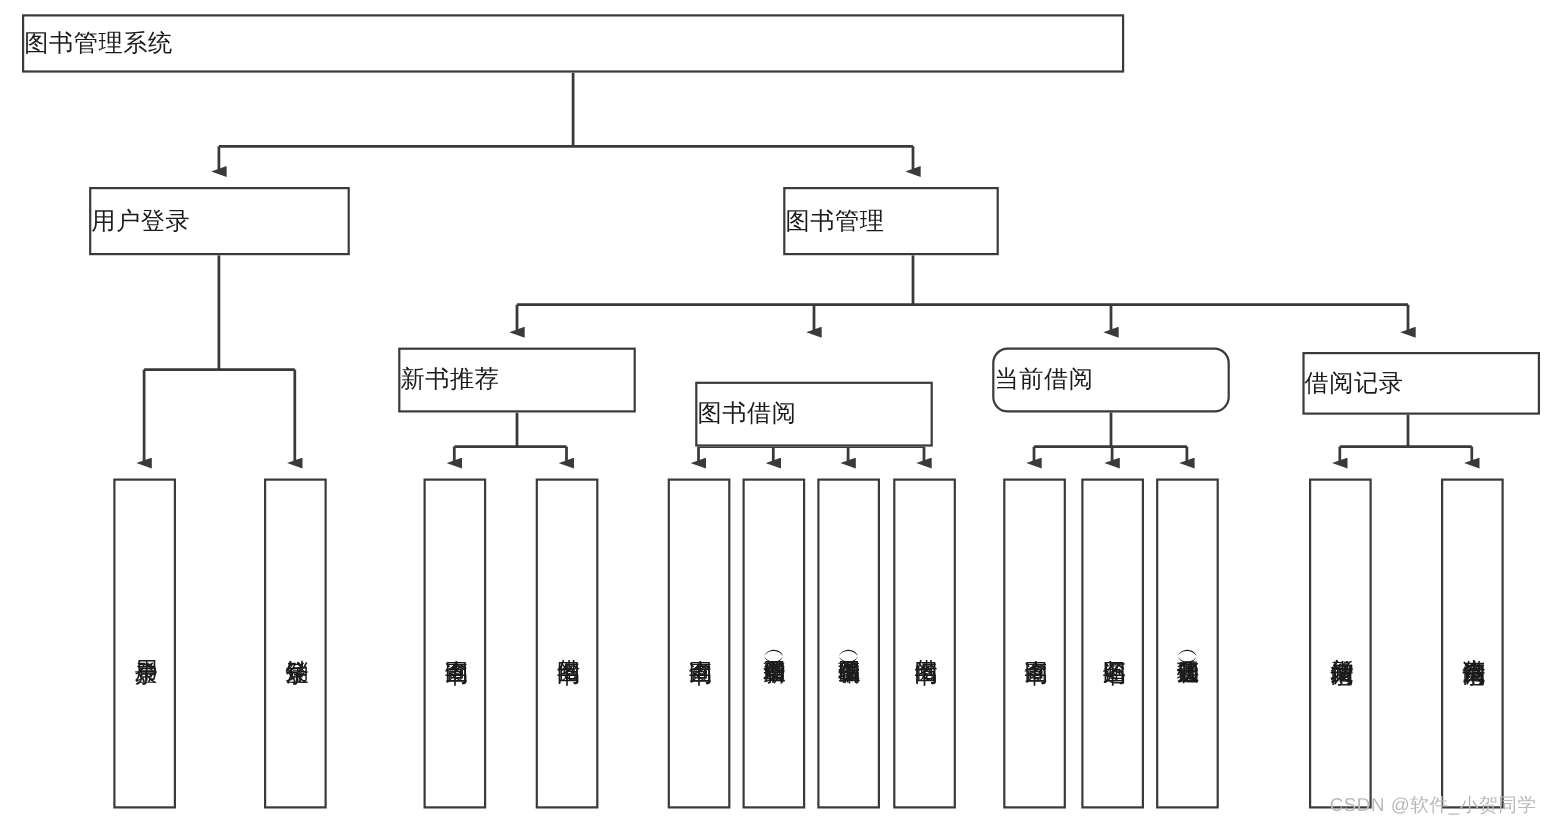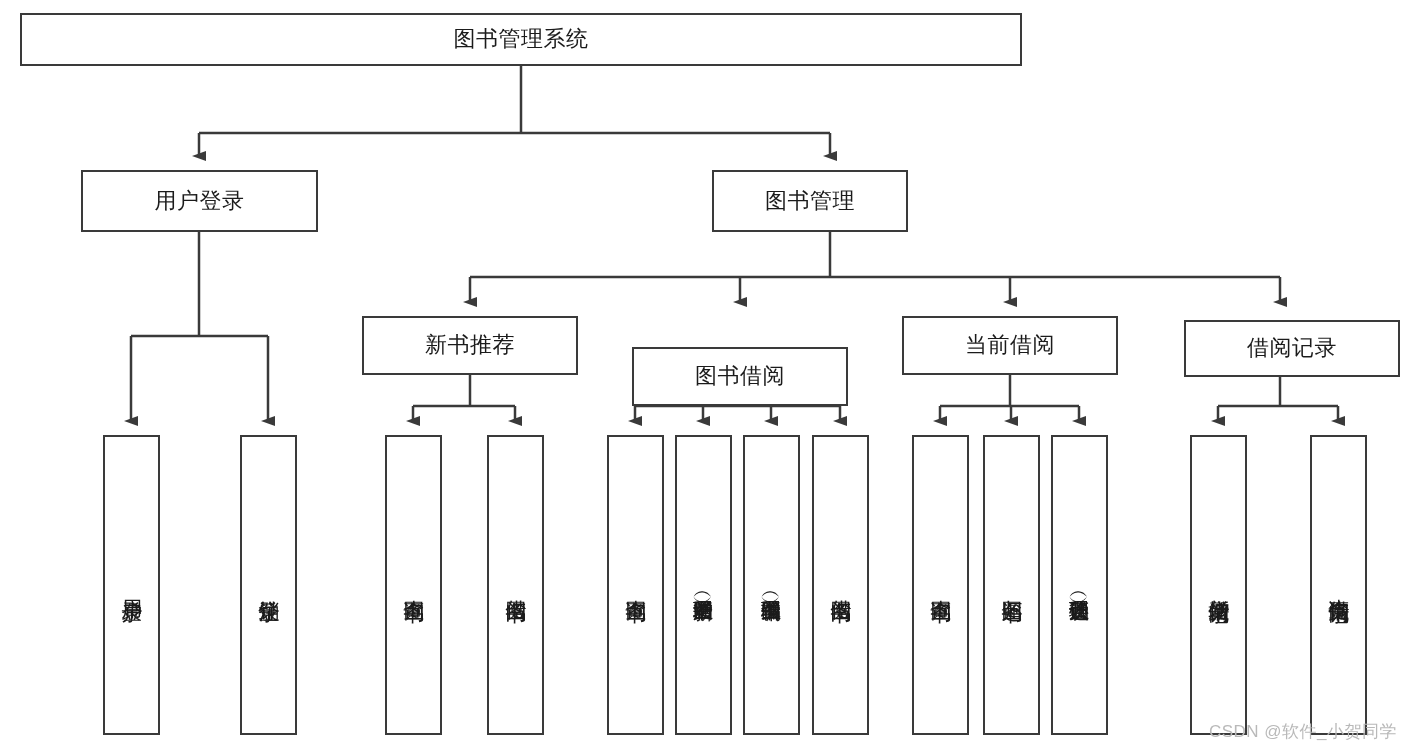--- a/index.html
+++ b/index.html
@@ -17,21 +17,21 @@
     background: #ffffff;
     overflow: hidden;
   }
   .node {
     position: absolute;
     box-sizing: border-box;
     border: 2.5px solid #3a3a3a;
     background: #ffffff;
     display: flex;
     align-items: center;
-    justify-content: center;
+    justify-content: flex-start;
     color: #1b1b1b;
   }
   .node-label {
     font-size: 22px;
     line-height: 1.1;
     letter-spacing: 0.5px;
     white-space: nowrap;
   }
   .node.leaf {
     align-items: center;
@@ -142,21 +142,21 @@
   <div class="node" id="node-l1-1" style="left: 712px; top: 170px; width: 196px; height: 62px;">
     <span class="node-label">图书管理</span>
   </div>
 
   <div class="node" id="node-l2-0" style="left: 362px; top: 316px; width: 216px; height: 59px;">
     <span class="node-label">新书推荐</span>
   </div>
   <div class="node" id="node-l2-1" style="left: 632px; top: 316px; width: 216px; height: 59px; margin-top: 31px;">
     <span class="node-label">图书借阅</span>
   </div>
-  <div class="node" id="node-l2-2" style="left: 902px; top: 316px; width: 216px; height: 59px;">
+  <div class="node" id="node-l2-2" style="left: 902px; top: 316px; width: 216px; height: 59px; border-radius: 14px;">
     <span class="node-label">当前借阅</span>
   </div>
   <div class="node" id="node-l2-3" style="left: 1172px; top: 320px; width: 216px; height: 57px; margin-left: 12px;">
     <span class="node-label">借阅记录</span>
   </div>
 
   <div class="node leaf" id="node-leaf-0" style="left: 103px; top: 435px; width: 57px; height: 300px;">
     <span class="node-label">用户登录</span>
   </div>
   <div class="node leaf" id="node-leaf-1" style="left: 240px; top: 435px; width: 57px; height: 300px;">

